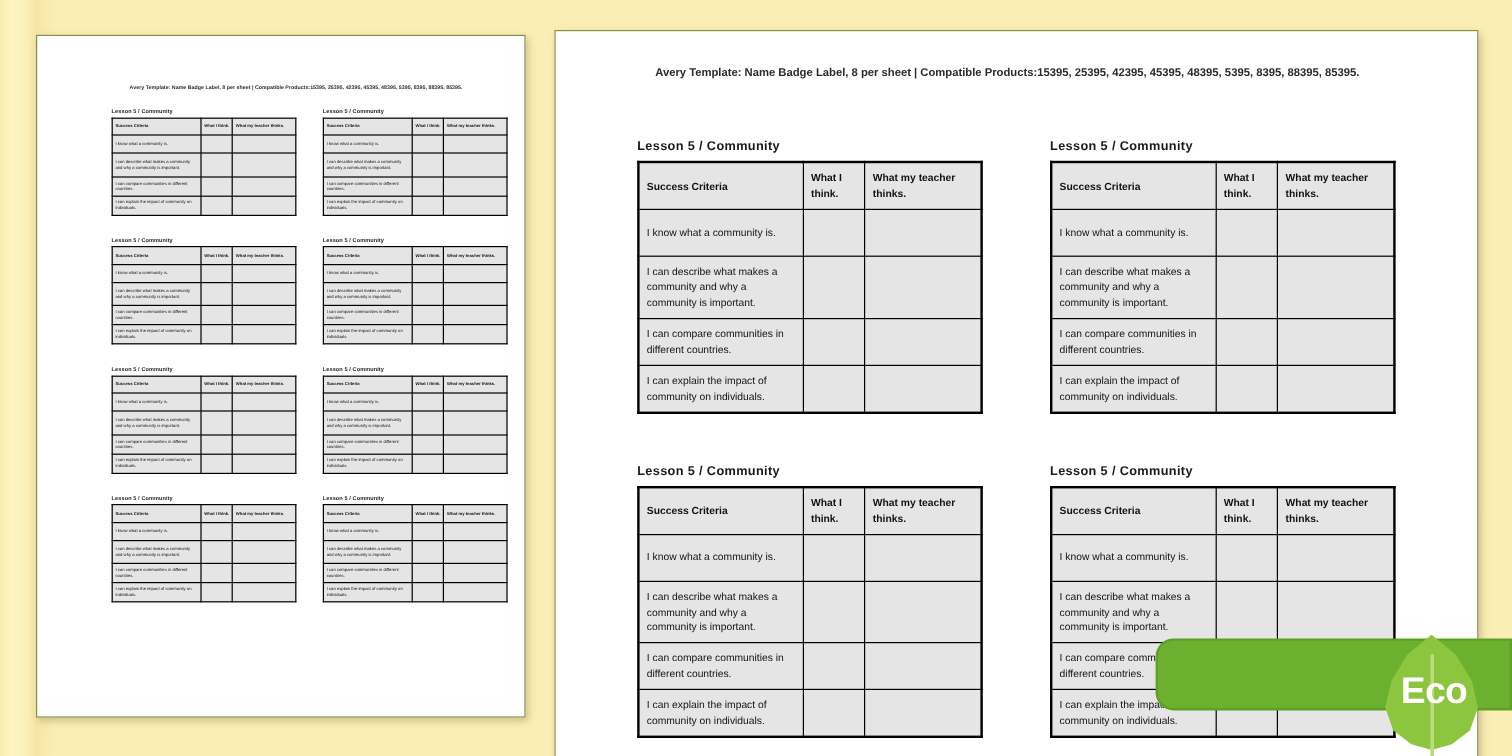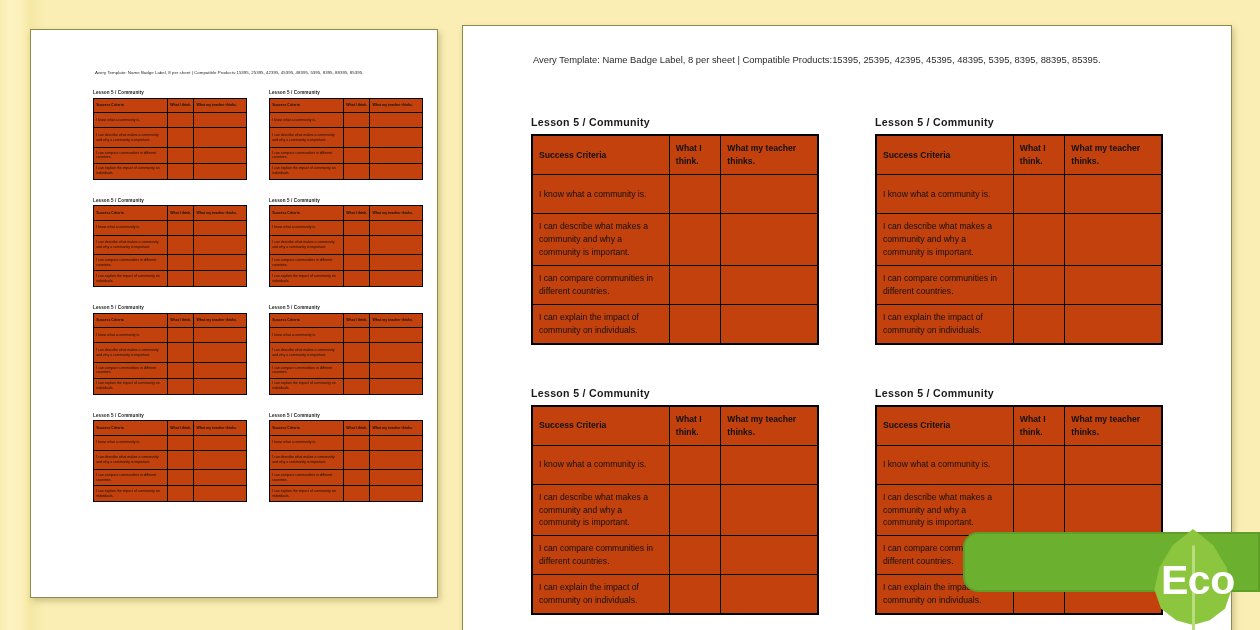--- a/index.html
+++ b/index.html
@@ -50,21 +50,22 @@
     top: 25px;
     width: 770px;
     height: 622px;
   }
 
   
   .avery-note {
     color: #2b2b2b;
     white-space: nowrap;
     font-family: "Liberation Sans", sans-serif;
-    font-weight: 400;
+    font-weight: 700;
+    margin-left: 13px;
   }
   .page-thumb .avery-note {
     position: absolute;
     left: 64px;
     top: 40px;
     font-size: 4.4px;
     letter-spacing: 0.02px;
   }
   .page-main .avery-note {
     position: absolute;
@@ -111,21 +112,21 @@
   .page-main .card-title {
     font-size: 10.6px;
     margin-bottom: 6px;
     letter-spacing: 0.3px;
   }
 
   table.criteria {
     border-collapse: collapse;
     width: 100%;
     table-layout: fixed;
-    background: #c2410c;
+    background: #e5e5e5;
   }
   table.criteria td, table.criteria th {
     border: 1px solid #000;
     text-align: left;
     vertical-align: middle;
     color: #111;
     font-family: "Liberation Sans", sans-serif;
   }
 
   
@@ -231,21 +232,21 @@
     height: 92px;
     background: #b9dd7d;
     border-radius: 2px;
   }
   .eco-label {
     position: absolute;
     left: 16px;
     top: 31px;
     width: 68px;
     text-align: center;
-    font-size: 41px;
+    font-size: 31px;
     font-weight: bold;
     color: #ffffff;
     font-family: "Liberation Sans", sans-serif;
     line-height: 1;
     letter-spacing: -0.5px;
   }
 </style>
 </head>
 <body>
 

